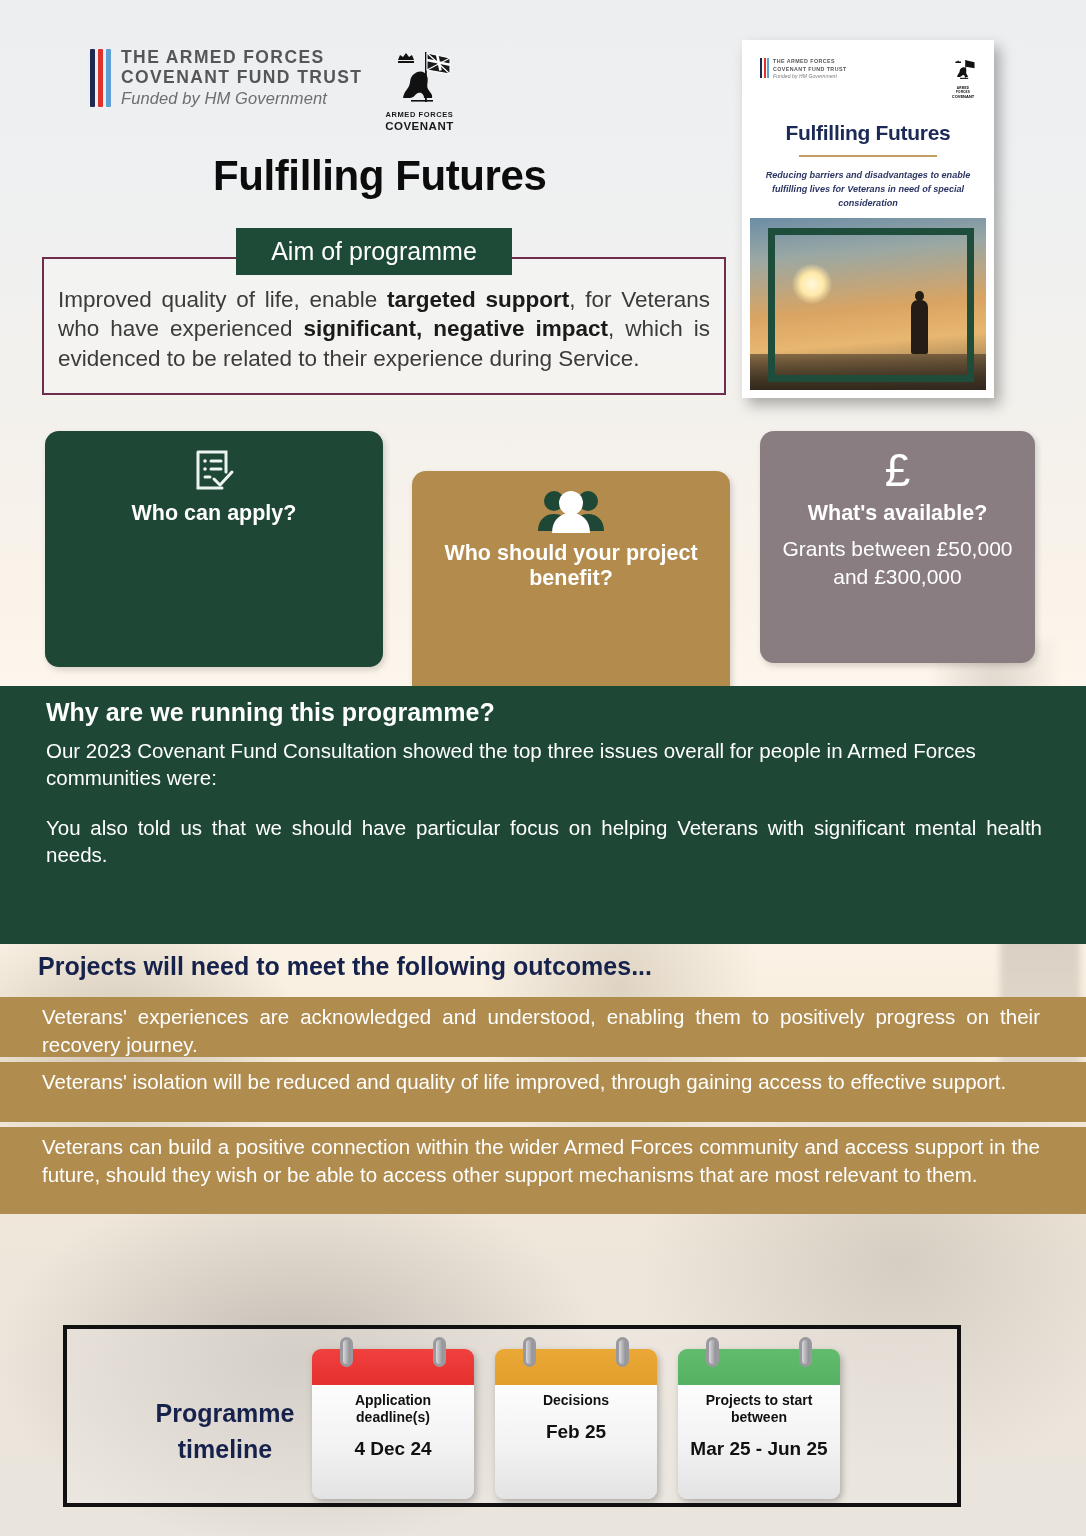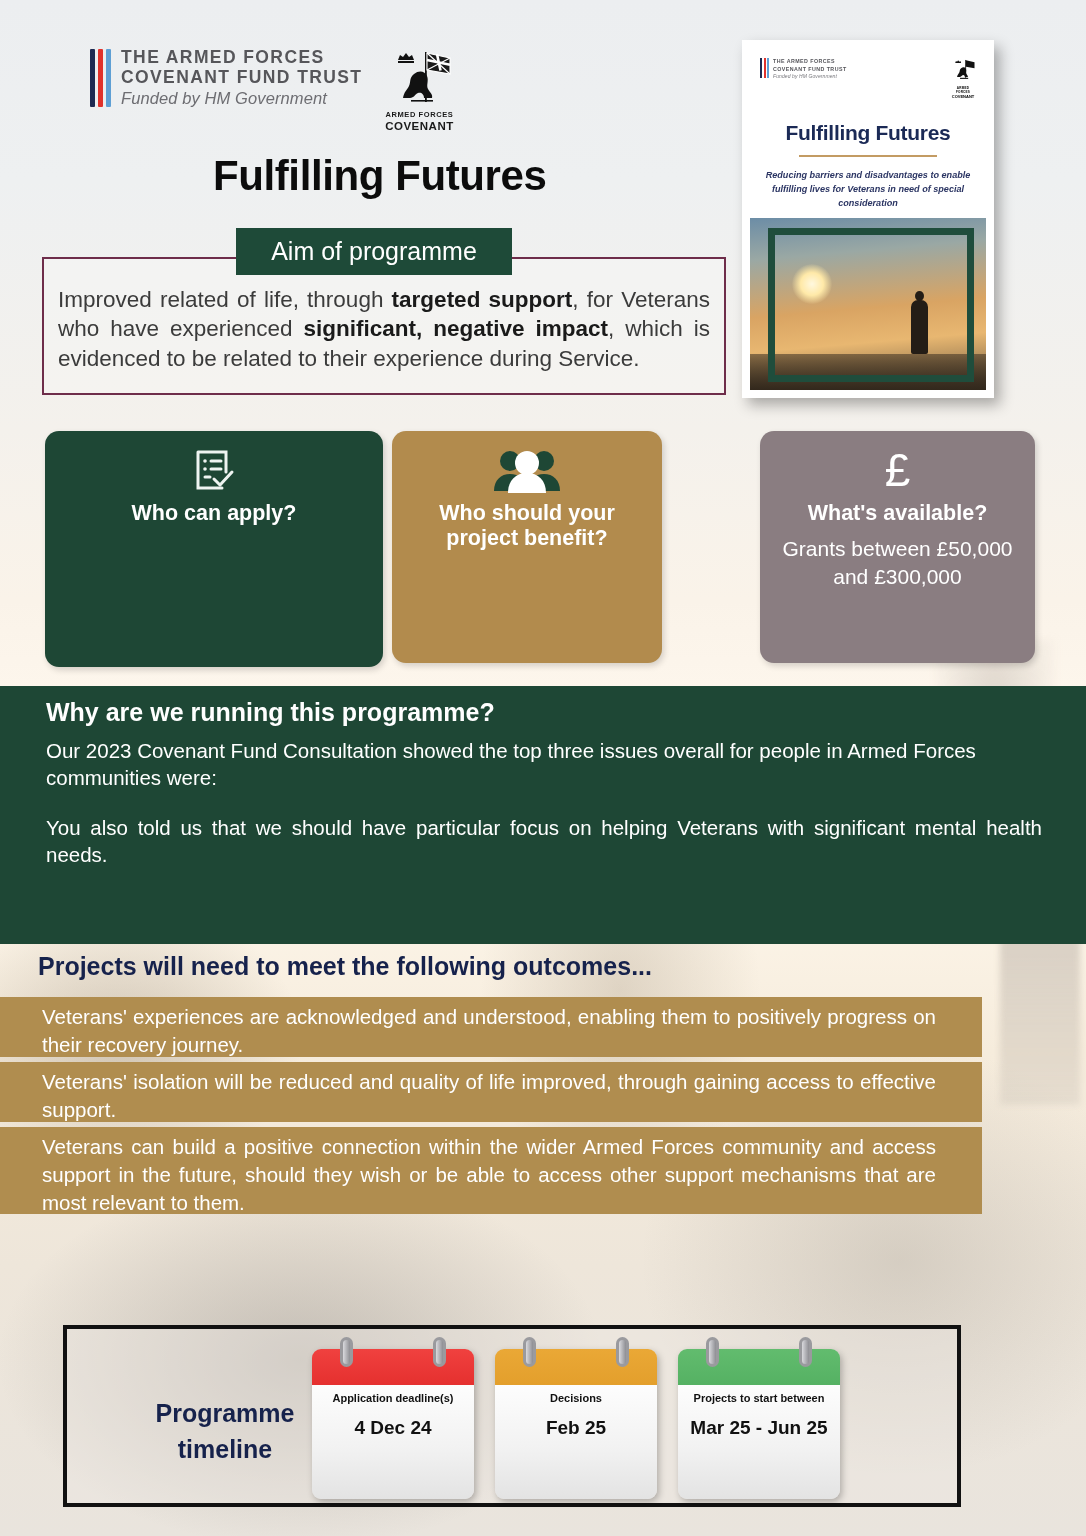--- a/index.html
+++ b/index.html
@@ -177,21 +177,21 @@
   
   .cards { position: absolute; top: 431px; left: 0; width: 1086px; height: 240px; }
   .card {
     position: absolute; top: 0;
     border-radius: 14px;
     color: #ffffff;
     padding: 14px 14px 0 14px;
     box-shadow: 2px 3px 6px rgba(0,0,0,0.16);
   }
   .card-green  { left: 45px;  width: 338px; height: 236px; background: #1e4735; }
-  .card-gold   { left: 392px; width: 270px; height: 232px; background: #b28b4d; }
+  .card-gold   { left: 412px; width: 318px; height: 232px; background: #b28b4d; margin-top: 40px; }
   .card-mauve  { left: 760px; width: 275px; height: 232px; background: #8a7d81; }
 
   .card-icon { height: 50px; display: flex; align-items: center; justify-content: center; }
   .card-h {
     text-align: center; font-weight: bold; font-size: 21.5px;
     margin-top: 6px; line-height: 1.18;
   }
   .card-body { font-size: 21px; line-height: 1.30; margin-top: 9px; }
   .card-body.center { text-align: center; }
   .card-ul { list-style: none; margin-top: 8px; }
@@ -217,21 +217,21 @@
   .why-ul li { font-size: 20.5px; line-height: 1.33; padding-left: 24px; position: relative; }
   .why-ul li:before { content: '•'; position: absolute; left: 4px; }
   .why-p2 { font-size: 20.5px; line-height: 1.33; margin-top: 22px; text-align: justify; }
 
   
   .out-h {
     position: absolute; top: 952px; left: 38px;
     font-size: 25px; font-weight: bold; color: #16224c;
   }
   .band {
-    position: absolute; left: 0; width: 982px;
+    position: absolute; left: 0; width: 1086px;
     background: #b08d4f; color: #ffffff;
     font-size: 20.5px; line-height: 1.36;
     padding: 6px 46px 8px 42px;
     text-align: justify;
   }
   .band-1 { top: 997px;  height: 60px; }
   .band-2 { top: 1062px; height: 60px; }
   .band-3 { top: 1127px; height: 87px; }
 
   
@@ -271,21 +271,21 @@
   .cal-1 .cal-top { background: linear-gradient(180deg,#f0413f,#e5302f); }
   .cal-2 .cal-top { background: linear-gradient(180deg,#eaa836,#e39f2c); }
   .cal-3 .cal-top { background: linear-gradient(180deg,#62bc6e,#55b163); }
   .cal-body {
     height: 114px; border-radius: 0 0 9px 9px;
     background: linear-gradient(180deg,#fdfdfd 0%, #f2f2f2 55%, #e3e3e3 100%);
     padding: 7px 6px 0 6px;
     text-align: center;
     color: #111111;
   }
-  .cal-title { font-size: 11px; font-weight: bold; line-height: 1.22; }
+  .cal-title { font-size: 14px; font-weight: bold; line-height: 1.22; }
   .cal-date  { font-size: 19px; font-weight: bold; margin-top: 12px; line-height: 1.2; }
   .ring {
     position: absolute; top: -12px;
     width: 13px; height: 30px;
     border: 3.2px solid #9a9a9e;
     border-radius: 7px;
     background: linear-gradient(90deg,#d9d9dd,#8e8e93);
     z-index: 4;
   }
   .ring-l { left: 28px; }
@@ -372,21 +372,21 @@
       <div class="br-sun"></div>
       <div class="br-ground"></div>
       <div class="br-man"></div>
       <div class="br-frame"></div>
     </div>
   </div>
 
   <div class="aim-box"></div>
   <div class="aim-tab">Aim of programme</div>
   <div class="aim-text">
-    <span>Improved related of life, through </span><b>targeted support</b><span>, for Veterans who have experienced </span><b>significant, negative impact</b><span>, which is evidenced to be related to their experience during Service.</span>
+    <span>Improved quality of life, enable </span><b>targeted support</b><span>, for Veterans who have experienced </span><b>significant, negative impact</b><span>, which is evidenced to be related to their experience during Service.</span>
   </div>
 
   <div class="cards">
 
     <div class="card card-green">
       <div class="card-icon">
         <svg width="48" height="48" viewBox="0 0 48 48" fill="none" stroke="#eef4f1" stroke-width="3">
           <path d="M8 6 h28 v20 M8 6 v36 h24" stroke-linecap="round"></path>
           <circle cx="15" cy="15" r="1.8" fill="#eef4f1" stroke="none"></circle>
           <circle cx="15" cy="23" r="1.8" fill="#eef4f1" stroke="none"></circle>

